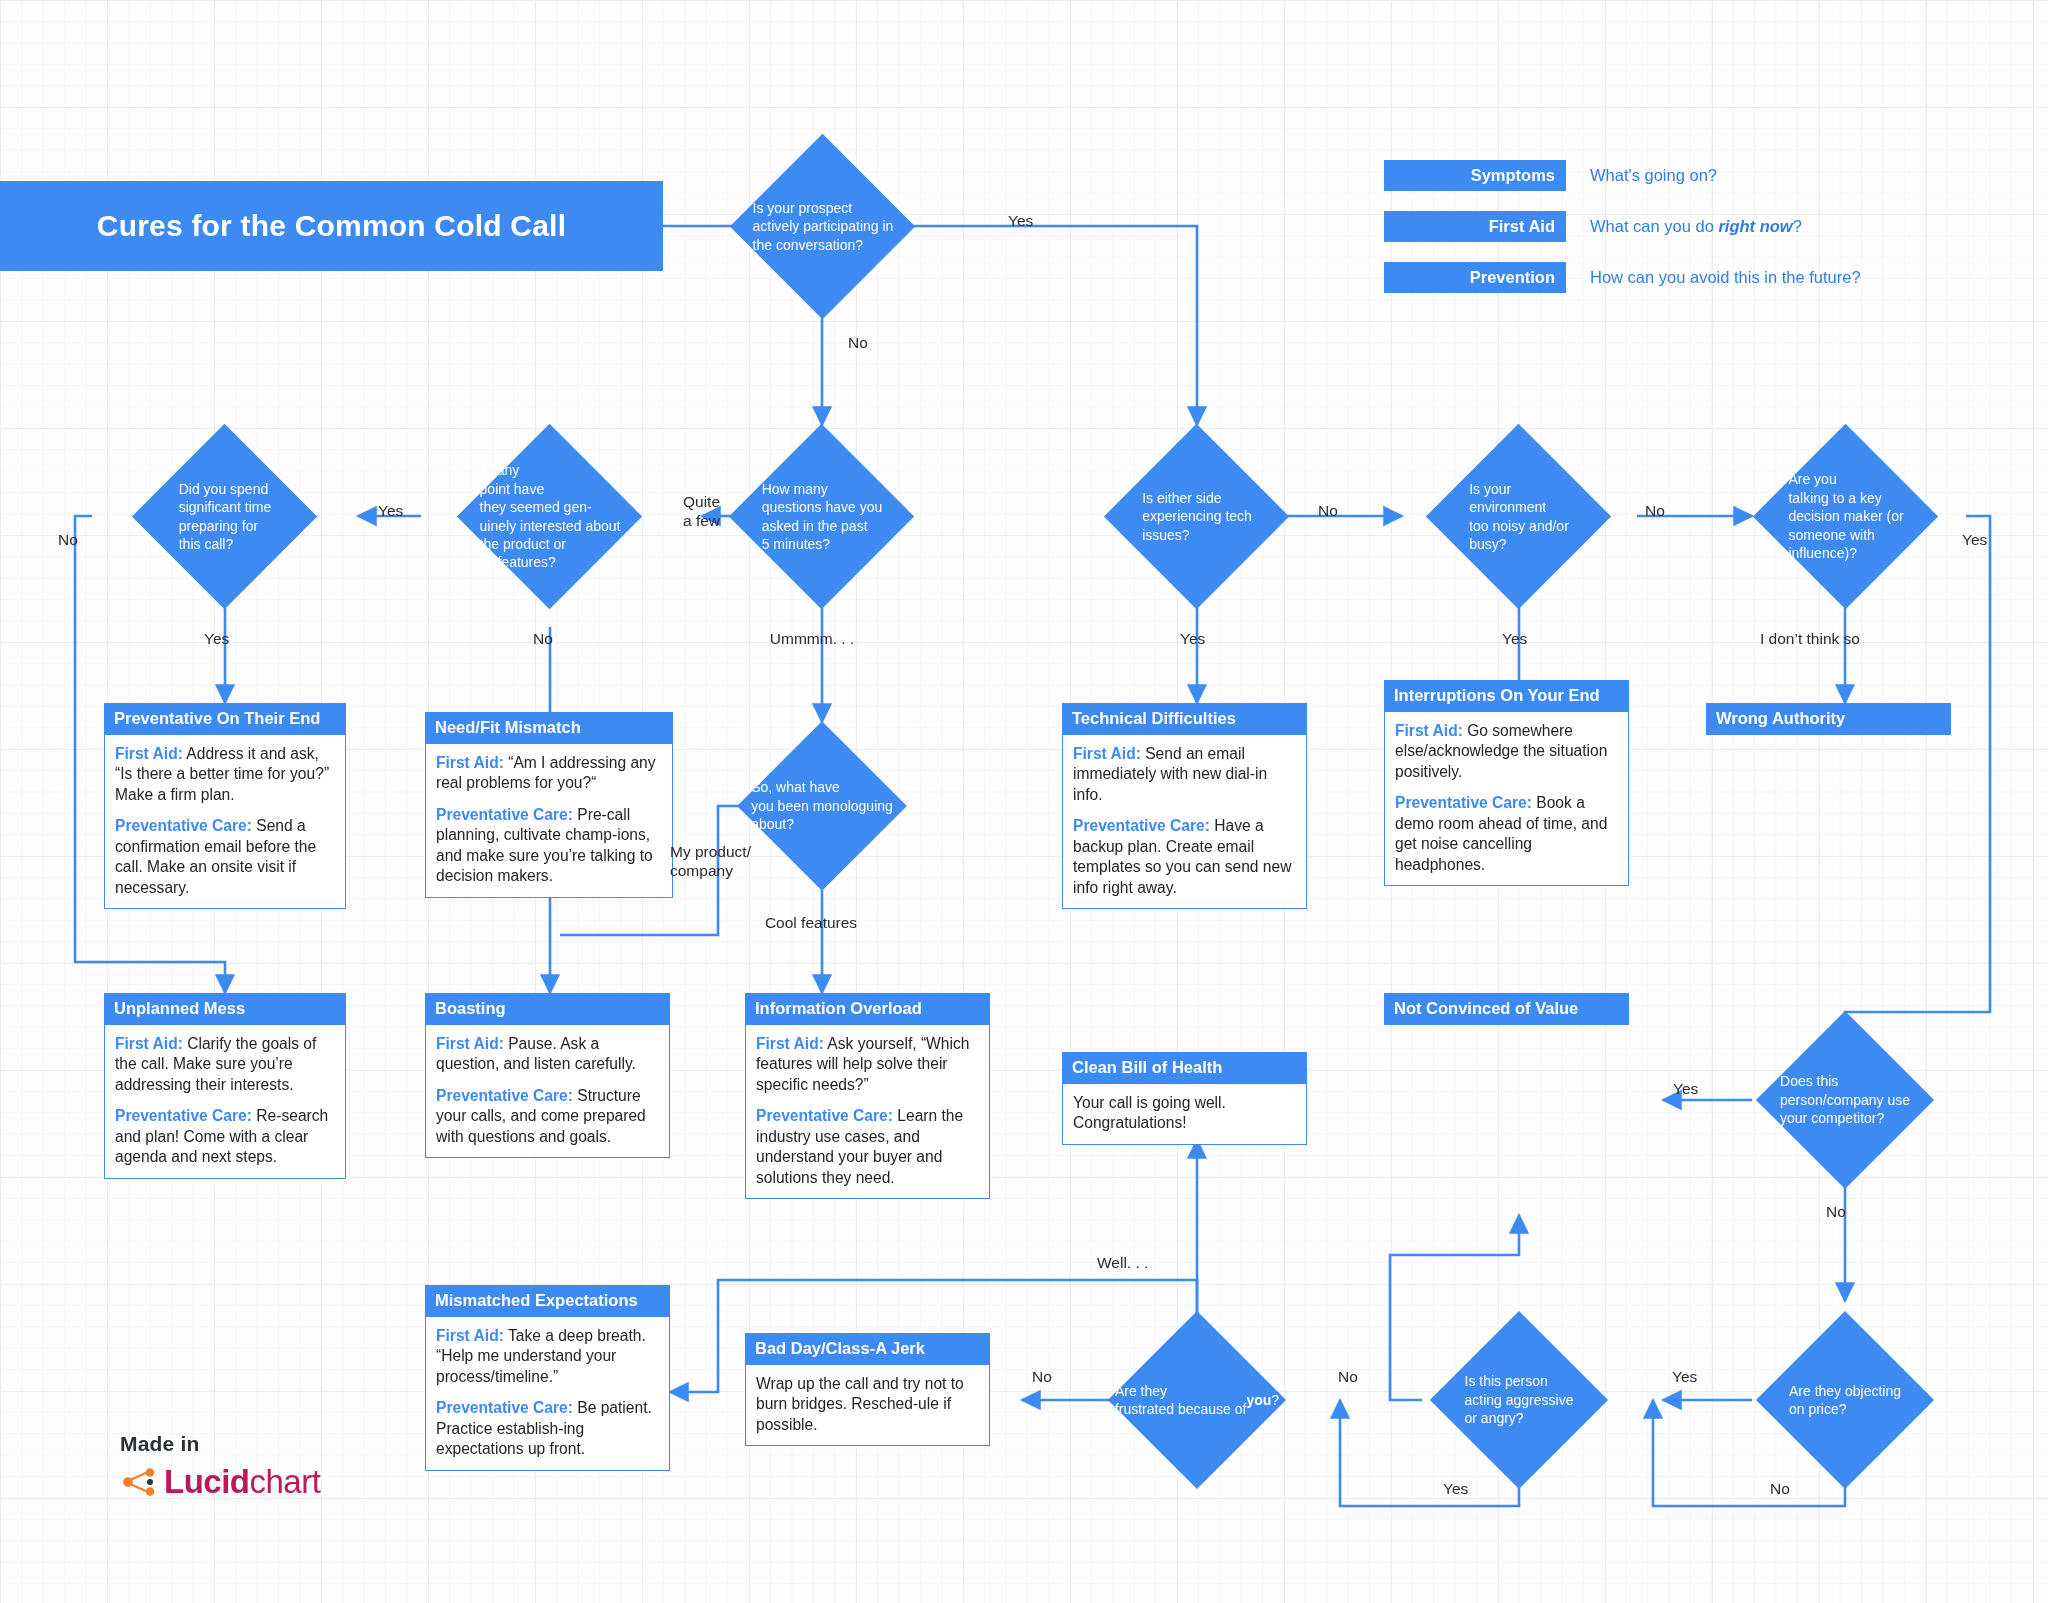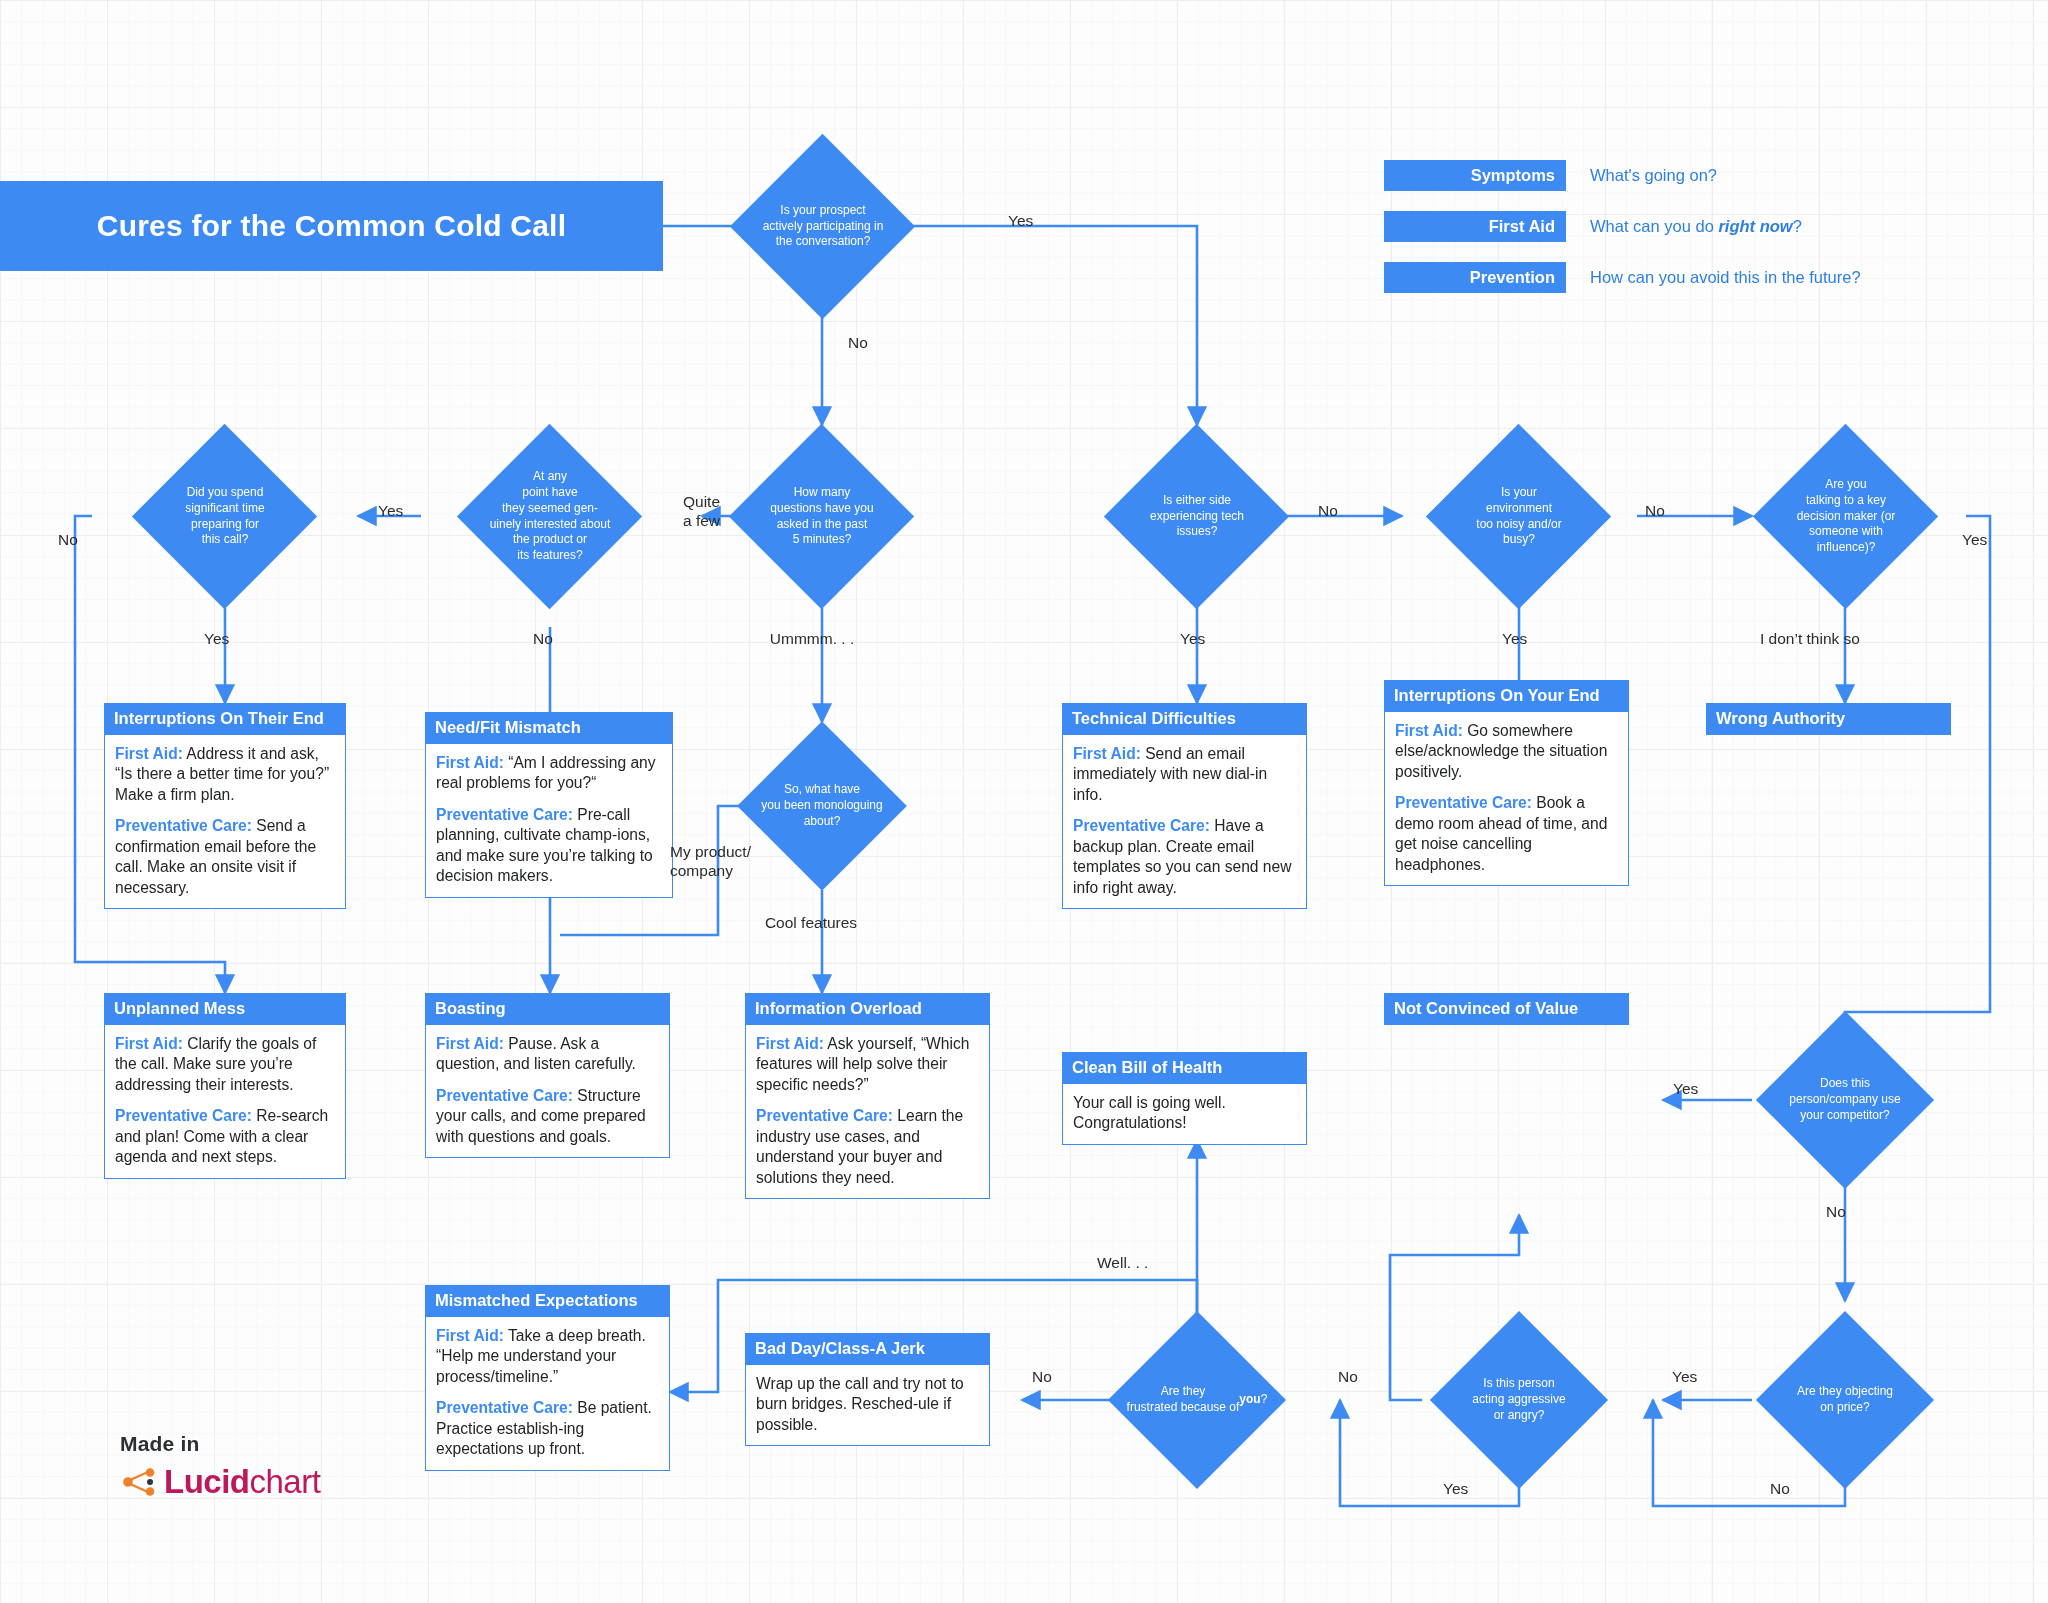--- a/index.html
+++ b/index.html
@@ -55,23 +55,23 @@
   
   .diamond { position: absolute; }
   .diamond .shape {
     position: absolute; inset: 0;
     background: #3d8bf2;
     transform: rotate(45deg);
   }
   .diamond .dtext {
     position: absolute; inset: 0;
     display: flex; align-items: center; justify-content: center;
-    text-align: center;
+    text-align: left;
     color: #fff;
-    font-size: 12px;
+    font-size: 14px;
     line-height: 1.32;
     padding: 0 6px;
     white-space: pre-line;
   }
 
   
   .card { position: absolute; }
   .card .card-head {
     background: #3d8bf2; color: #fff;
     font-size: 16.5px; font-weight: bold;
@@ -279,21 +279,21 @@
   </div>
 
   <div class="diamond" style="left:1134px; top:1337px; width:126px; height:126px;">
     <div class="shape"></div>
     <div class="dtext" style="width:236px; left:-55px;"><span>Are they
 frustrated because of
 </span><b>you</b><span>?</span></div>
   </div>
 
   <div class="card" style="left:104px; top:703px; width:242px;">
-    <div class="card-head">Interruptions On Their End</div>
+    <div class="card-head">Preventative On Their End</div>
     <div class="card-body">
       <p><span class="lbl">First Aid:</span><span> Address it and ask, “Is there a better time for you?” Make a firm plan.</span></p>
       <p><span class="lbl">Preventative Care:</span><span> Send a confirmation email before the call. Make an onsite visit if necessary.</span></p>
     </div>
   </div>
 
   <div class="card" style="left:425px; top:712px; width:248px;">
     <div class="card-head">Need/Fit Mismatch</div>
     <div class="card-body">
       <p><span class="lbl">First Aid:</span><span> “Am I addressing any real problems for you?“</span></p>

